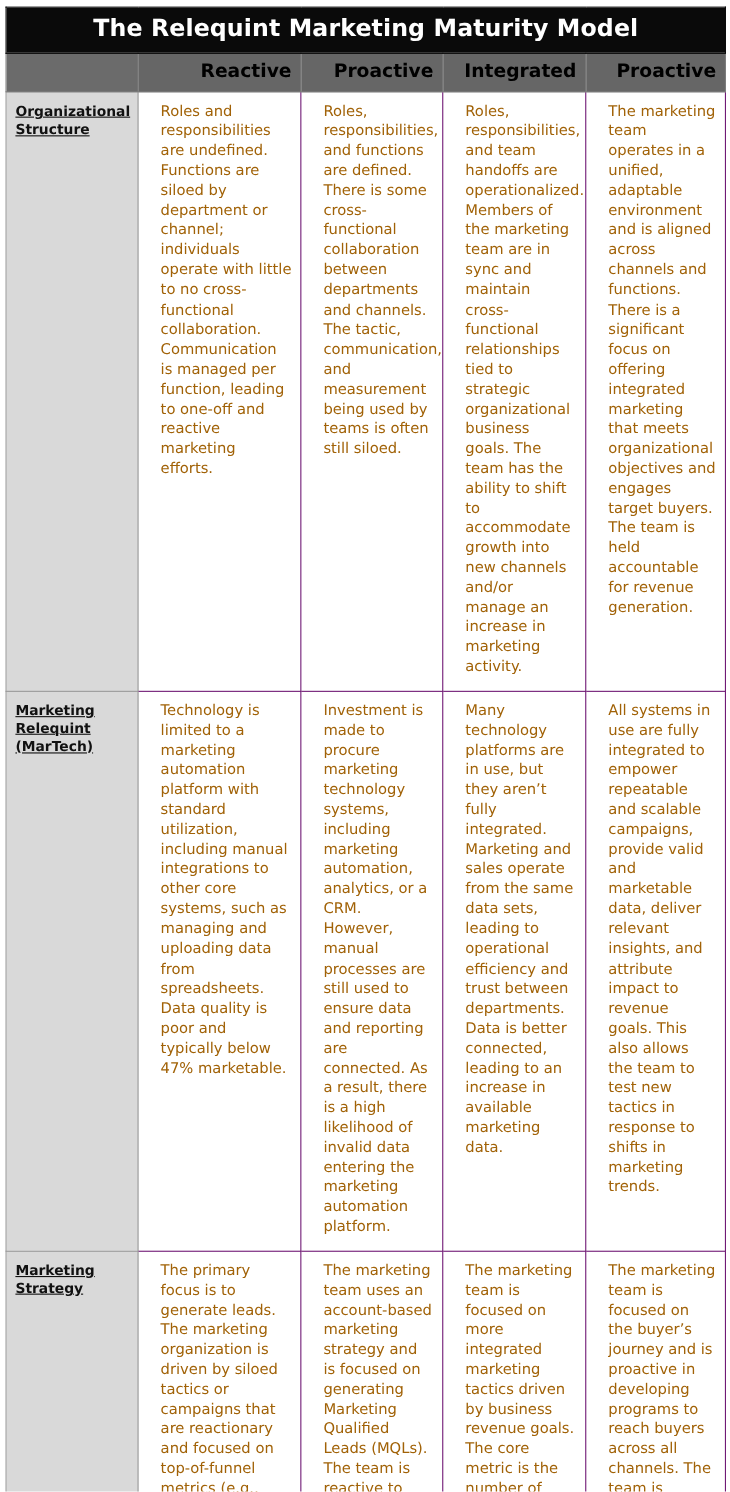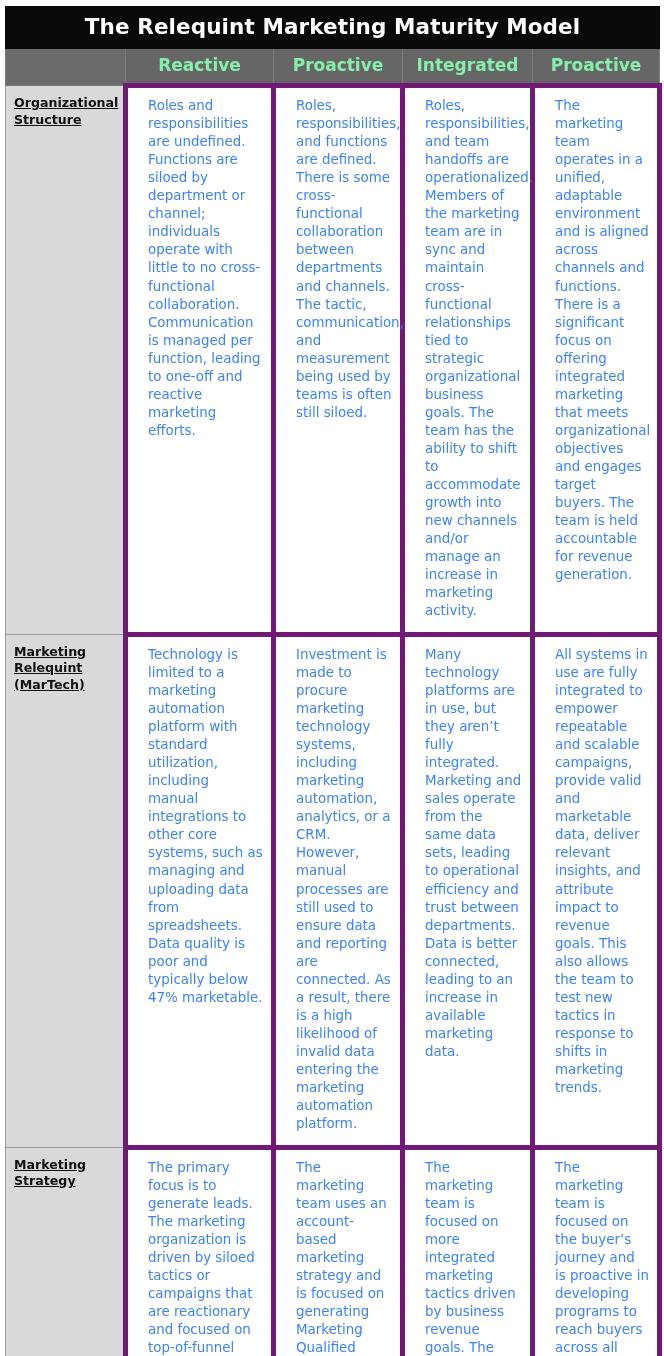--- a/index.html
+++ b/index.html
@@ -40,24 +40,24 @@
     font-weight: bold;
     letter-spacing: 0.1px;
     padding: 8px 6px 9px 6px;
     border: 1px solid #0a0a0a;
     line-height: 1.1;
   }
 
   
   .head-row th {
     background: #666666;
-    color: #86efac;
+    color: #000000;
     font-size: 17px;
     font-weight: bold;
-    text-align: center;
+    text-align: right;
     vertical-align: middle;
     padding: 7px 8px 8px 8px;
     border: 1px solid #7c7c7c;
     border-top-color: #0a0a0a;
     line-height: 1.15;
     white-space: nowrap;
   }
   .head-row th.corner {
     background: #6b6b6b;
   }
@@ -70,25 +70,25 @@
     font-weight: bold;
     vertical-align: top;
     padding: 9px 7px 10px 8px;
     border: 1px solid #9a9a9a;
     line-height: 1.30;
     text-decoration: underline;
   }
 
   .matrix td.cell {
     background: #ffffff;
-    color: #3b82f6;
+    color: #a16207;
     font-size: 13.4px;
     vertical-align: top;
     padding: 9px 8px 12px 20px;
-    border: 5px solid #701a75;
+    border: 1px solid #701a75;
     line-height: 1.345;
     hyphens: none;
   }
 
   
   col.c-label { width: 120px; }
   col.c-1     { width: 148px; }
   col.c-2     { width: 129px; }
   col.c-3     { width: 130px; }
   col.c-4     { width: 127px; }

